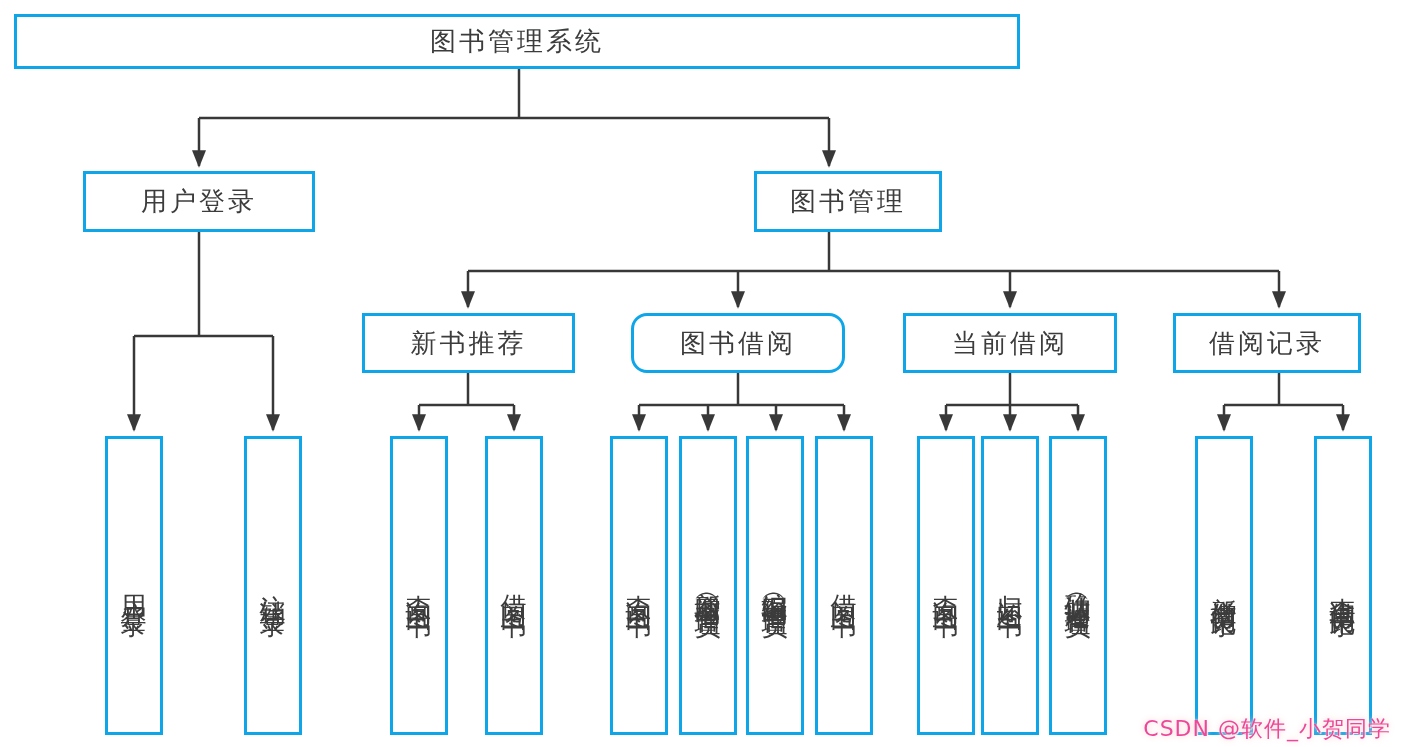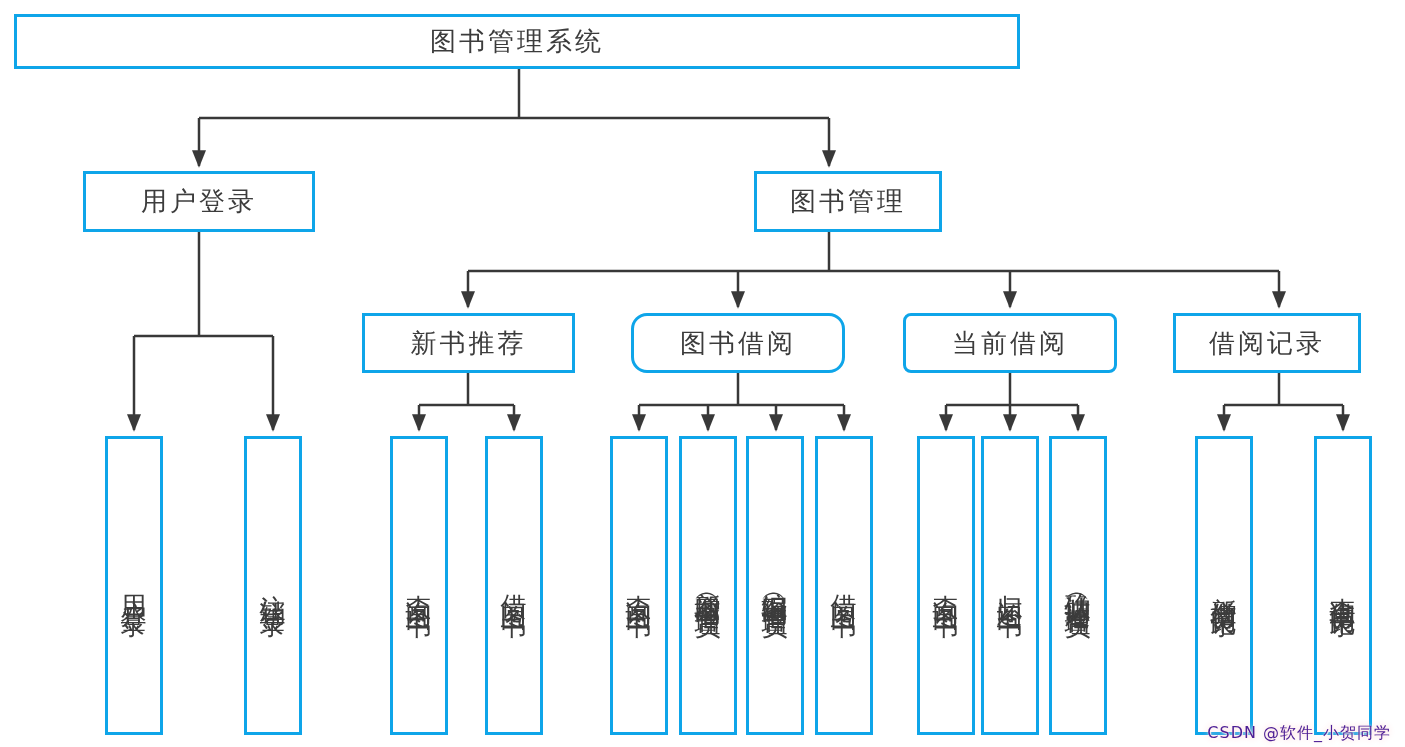--- a/index.html
+++ b/index.html
@@ -48,42 +48,42 @@
   }
   .node.leaf.long span {
     letter-spacing: 3px;
   }
   
   .n-root        { left: 14px;  top: 14px;  width: 1006px; height: 55px; }
   .n-userlogin   { left: 83px;  top: 171px; width: 232px;  height: 61px; }
   .n-bookmgmt    { left: 713px; top: 171px; width: 188px;  height: 61px; margin-left: 41px; }
   .n-newbook     { left: 362px; top: 313px; width: 213px;  height: 60px; }
   .n-borrow      { left: 631px; top: 313px; width: 214px;  height: 60px; border-radius: 16px; }
-  .n-current     { left: 903px; top: 313px; width: 214px;  height: 60px; border-radius: 8px; }
+  .n-current     { left: 903px; top: 313px; width: 214px;  height: 60px; }
   .n-records     { left: 1173px;top: 313px; width: 188px;  height: 60px; }
   .leaf          { top: 436px; width: 58px; height: 299px; }
   .l-1  { left: 105px; }
   .l-2  { left: 244px; }
   .l-3  { left: 390px; }
   .l-4  { left: 485px; }
   .l-5  { left: 610px; }
   .l-6  { left: 679px; }
   .l-7  { left: 746px; }
   .l-8  { left: 815px; }
   .l-9  { left: 917px; }
   .l-10 { left: 981px; }
   .l-11 { left: 1049px; }
   .l-12 { left: 1195px; }
   .l-13 { left: 1314px; }
   .watermark {
     position: absolute;
     right: 14px;
     bottom: 3px;
-    font-size: 16px;
-    color: #4c1d95;
+    font-size: 22px;
+    color: #ec4899;
     letter-spacing: 1px;
     white-space: nowrap;
     text-shadow: 0 0 6px rgba(255, 200, 200, 0.95), 0 0 2px #ffffff, 1px 1px 1px #ffffff;
   }
 </style>
 </head>
 <body>
 
 <div class="canvas">
 

